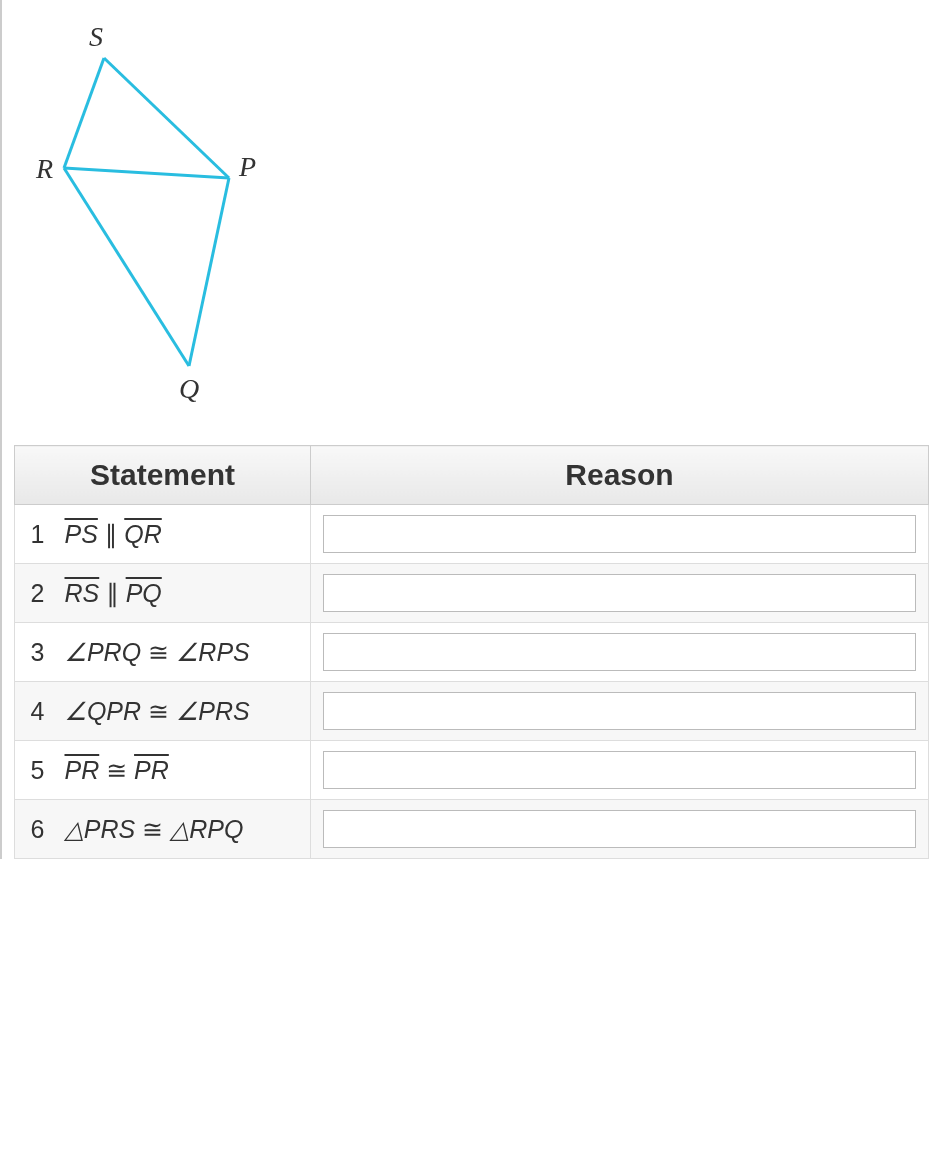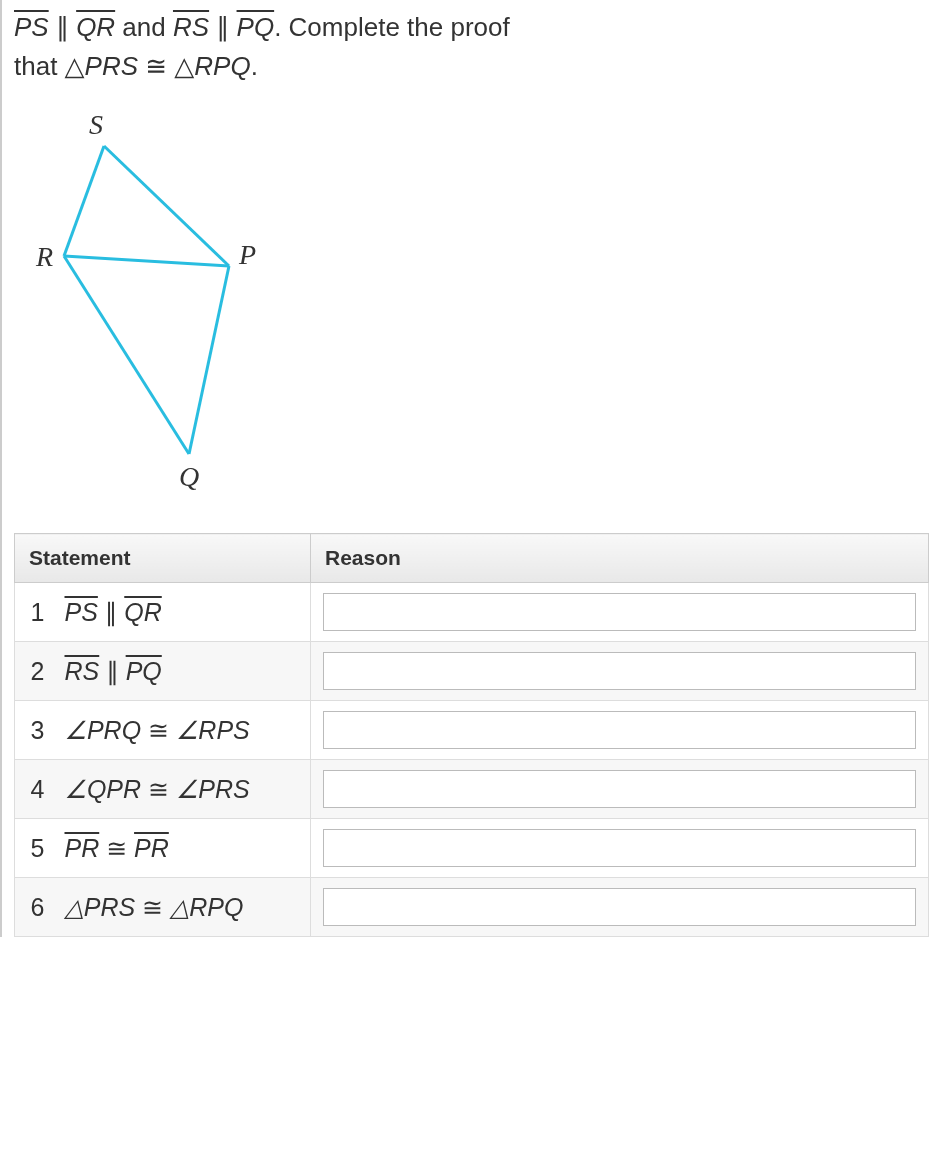--- a/index.html
+++ b/index.html
@@ -32,26 +32,26 @@
       font-style: italic;
     }
     .figure {
       margin: 10px 0 30px 10px;
     }
     table {
       border-collapse: collapse;
       width: 100%;
     }
     th {
-      text-align: left;
+      text-align: center;
       padding: 12px 14px;
       background: linear-gradient(to bottom, #f8f8f8, #e8e8e8);
       border: 1px solid #ccc;
       font-weight: bold;
-      font-size: 21px;
+      font-size: 30px;
     }
     td {
       padding: 14px 14px;
       border: 1px solid #ddd;
       vertical-align: middle;
       font-size: 25px;
     }
     td.num-col {
       width: 36px;
       text-align: right;
@@ -79,25 +79,20 @@
     }
     .reason-col {
       padding: 10px 12px;
     }
   </style>
 </head>
 <body>
 
 <div class="content">
 
-  <div class="problem-text">
-    <span class="overline italic">PS</span><span> ∥ </span><span class="overline italic">QR</span><span> and </span><span class="overline italic">RS</span><span> ∥ </span><span class="overline italic">PQ</span><span>. Complete the proof</span>
-    <br>
-    <span>that △</span><span class="italic">PRS</span><span> ≅ △</span><span class="italic">RPQ</span><span>.</span>
-  </div>
 
   <div class="figure">
     <svg width="260" height="390" viewBox="0 0 260 390">
       <text x="65" y="28" font-family="Verdana" font-size="28" font-style="italic" fill="#333">S</text>
       <text x="12" y="160" font-family="Verdana" font-size="28" font-style="italic" fill="#333">R</text>
       <text x="215" y="158" font-family="Verdana" font-size="28" font-style="italic" fill="#333">P</text>
       <text x="155" y="380" font-family="Verdana" font-size="28" font-style="italic" fill="#333">Q</text>
 
       <line x1="80" y1="40" x2="40" y2="150" stroke="#29bde0" stroke-width="3"></line>
       <line x1="80" y1="40" x2="205" y2="160" stroke="#29bde0" stroke-width="3"></line>

